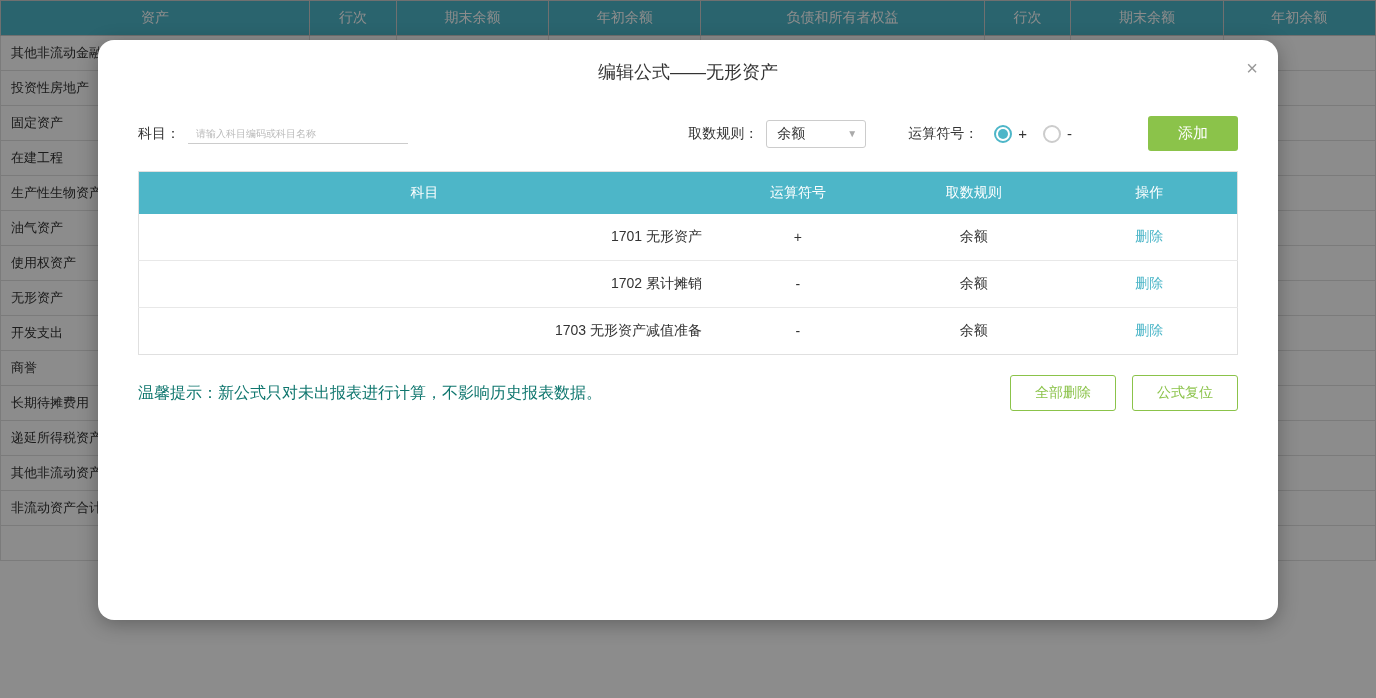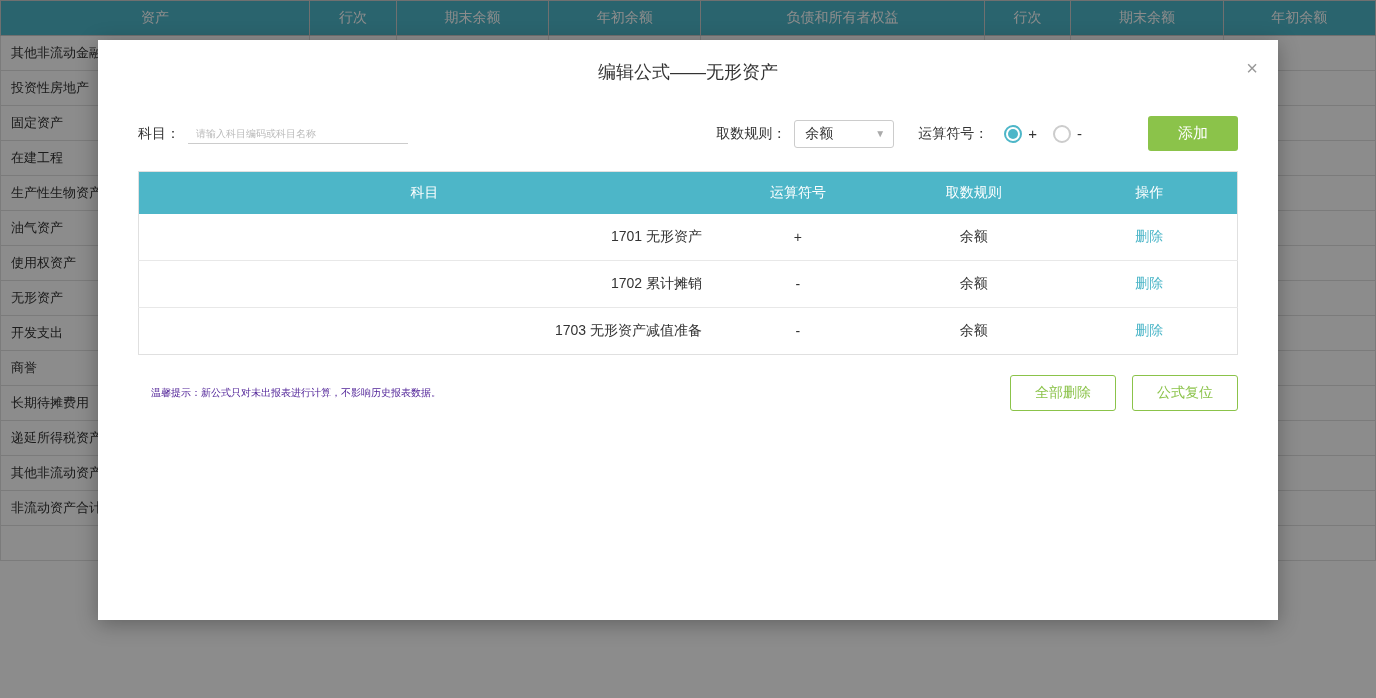--- a/index.html
+++ b/index.html
@@ -55,21 +55,21 @@
       background: rgba(0,0,0,0.45);
       display: flex;
       align-items: flex-start;
       justify-content: center;
       padding-top: 40px;
     }
 
     
     .modal {
       background: #fff;
-      border-radius: 0;
+      border-radius: 16px;
       width: 1180px;
       min-height: 580px;
       position: relative;
       box-shadow: 0 4px 20px rgba(0,0,0,0.3);
       padding: 0 0 30px 0;
     }
 
     .modal-header {
       display: flex;
       align-items: center;
@@ -125,21 +125,21 @@
 
     .form-input::placeholder { color: #bbb; }
 
     .form-divider {
       flex: 1;
     }
 
     .rule-section {
       display: flex;
       align-items: center;
-      margin-right: 24px;
+      margin-right: 42px;
     }
 
     .rule-select-wrap {
       display: flex;
       align-items: center;
       border: 1px solid #ccc;
       border-radius: 3px;
       padding: 4px 10px;
       min-width: 100px;
       background: #fff;
@@ -156,21 +156,21 @@
     .dropdown-arrow {
       color: #aaa;
       font-size: 10px;
       position: absolute;
       right: 8px;
     }
 
     .operator-section {
       display: flex;
       align-items: flex-end;
-      margin-right: 26px;
+      margin-right: 36px;
     }
 
     .radio-group {
       display: flex;
       align-items: center;
       gap: 16px;
       margin-left: 8px;
     }
 
     .radio-item {
@@ -268,23 +268,22 @@
 
     
     .modal-footer {
       padding: 20px 40px 10px;
       display: flex;
       align-items: center;
       justify-content: space-between;
     }
 
     .footer-tip {
-      font-size: 10px;
-      color: #4c1d95;
-      margin-left: 13px;
+      font-size: 16px;
+      color: #0f766e;
     }
 
     .footer-buttons {
       display: flex;
       gap: 16px;
       margin-left: 8px;
     }
 
     .btn-outline {
       background: #fff;

